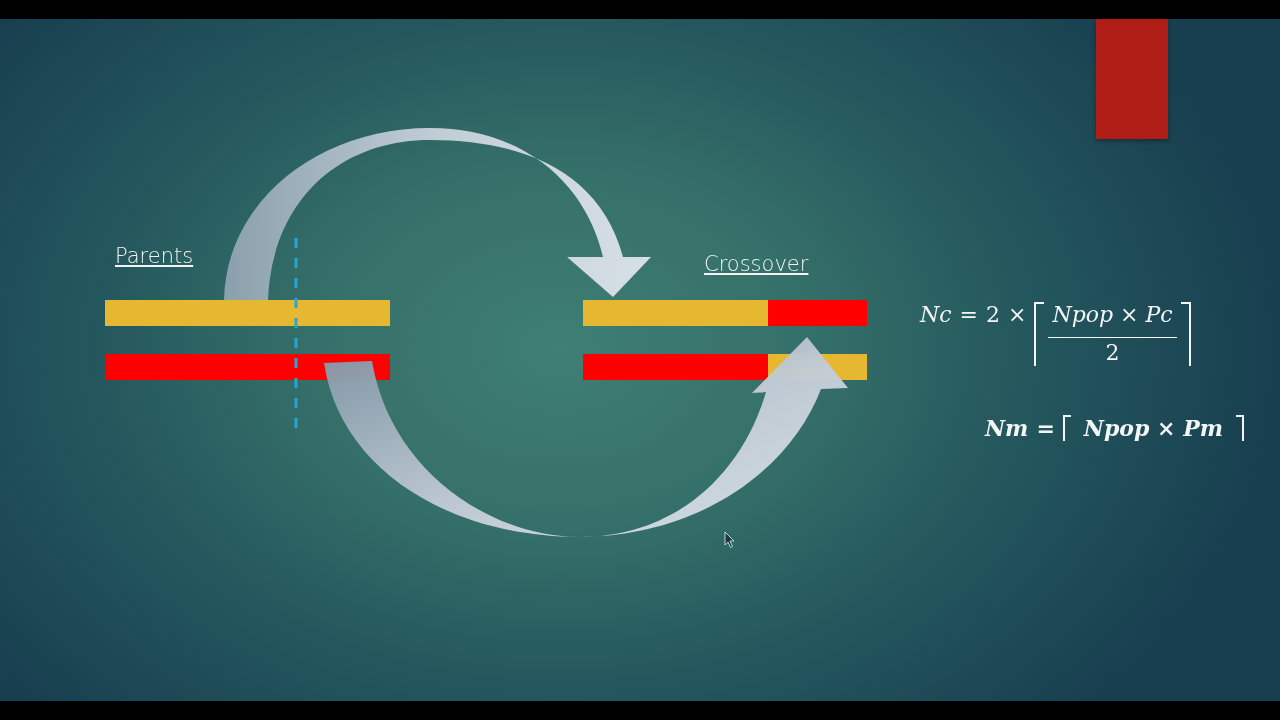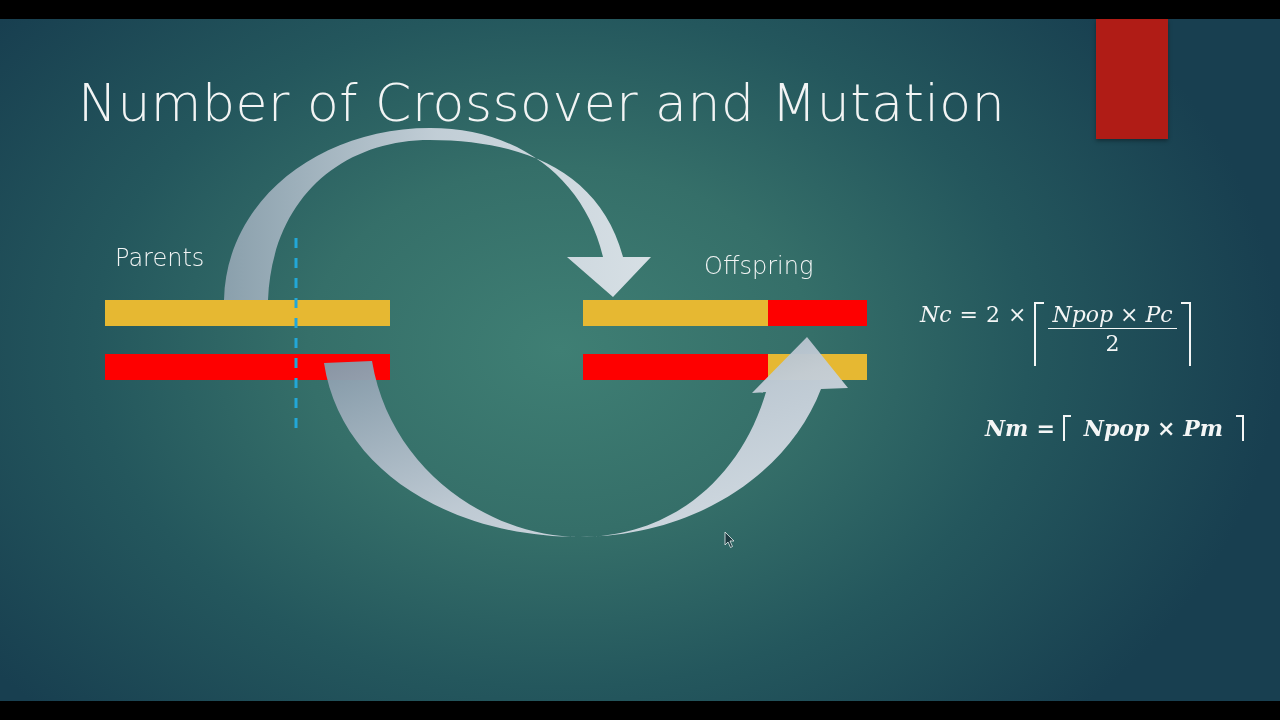--- a/index.html
+++ b/index.html
@@ -13,52 +13,51 @@
   .accent-block {
     position: absolute; left: 1096px; top: 0; width: 72px; height: 120px;
     box-shadow: 0 2px 4px rgba(0,0,0,0.35);
   }
   .title {
     position: absolute; left: 78px; top: 54px; margin: 0;
     font-family: "DejaVu Sans", sans-serif; font-weight: 200; font-size: 52px; letter-spacing: 0.5px;
     color: #f2f4f4; white-space: nowrap;
   }
   .label {
-    position: absolute; color: #f2f4f4; font-size: 24px; font-family: "DejaVu Sans", sans-serif; font-weight: 300;
+    position: absolute; color: #f2f4f4; font-size: 21px; font-family: "DejaVu Sans", sans-serif; font-weight: 300; text-decoration: underline;
   }
   .label.parents { left: 115px; top: 225px; }
   .label.offspring { left: 704px; top: 233px; }
   .bar { position: absolute; height: 26px; }
   .seg { position: absolute; top: 0; height: 100%; }
   svg.diagram { position: absolute; left: 0; top: 0; }
   .formula {
     position: absolute; color: #f4f6f6; font-family: "DejaVu Serif", serif; font-size: 22px; white-space: nowrap;
   }
   .formula i { font-style: italic; }
   .formula-nc { left: 920px; top: 283px; height: 86px; display: flex; align-items: flex-start; }
   .ceil-bracket { position: relative; width: 8px; height: 62px; }
   .ceil-left { border-left: 2px solid #f4f6f6; border-top: 2px solid #f4f6f6; }
   .ceil-right { border-right: 2px solid #f4f6f6; border-top: 2px solid #f4f6f6; }
   .frac { display: inline-flex; flex-direction: column; align-items: center; margin: 0 4px; }
-  .frac .num { padding: 0 4px 1px 4px; border-bottom: 1.5px solid #f4f6f6; }
+  .frac .num { padding: 0 4px 10px 4px; border-bottom: 1.5px solid #f4f6f6; }
   .frac .den { padding-top: 2px; }
   .formula-nm { left: 985px; top: 396px; display: flex; align-items: center; font-weight: bold; }
   .ceil-small { display: inline-block; width: 6px; height: 24px; }
   .cursor { position: absolute; left: 724px; top: 512px; width: 12px; height: 18px; }
 </style>
 </head>
 <body>
 
 <div class="letterbox-top"></div>
 
 <div class="slide">
 
   <div class="accent-block" style="background:#b01c16;"></div>
 
-  <h1 class="title">Number of Crossover and Mutation</h1>
 
   <svg class="diagram" width="1280" height="682" viewBox="0 19 1280 682">
     <defs>
       <linearGradient id="gTop" x1="0" y1="0" x2="1" y2="0">
         <stop offset="0" stop-color="#8fa3b0"></stop>
         <stop offset="0.5" stop-color="#c9d3dc"></stop>
         <stop offset="1" stop-color="#dfe5eb"></stop>
       </linearGradient>
     </defs>
 
@@ -94,21 +93,21 @@
 
     <path d="M324,363
              C 340,470 450,537 580,537
              C 670,537 740,480 766,392
              L 752,393 L 807,337 L 848,388 L 821,389
              C 790,470 700,536 580,537
              C 490,537 390,470 372,361 Z" fill="url(#gBot)" opacity="0.97"></path>
   </svg>
 
   <div class="label parents">Parents</div>
-  <div class="label offspring">Offspring</div>
+  <div class="label offspring">Crossover</div>
 
   <div class="formula formula-nc">
     <i>Nc</i>
     <span style="margin:0 8px;">=</span>
     <span>2</span>
     <span style="margin:0 8px;">×</span>
     <span class="ceil-bracket ceil-left"></span>
     <span class="frac">
       <i class="num">Npop × Pc</i>
       <span class="den">2</span>

